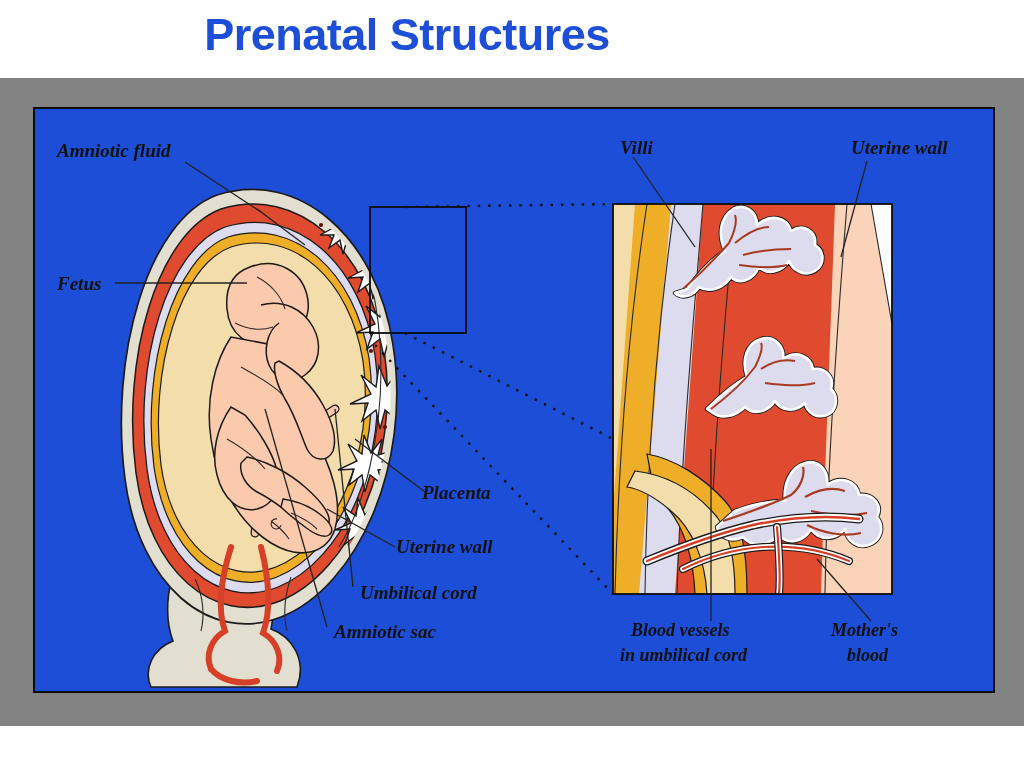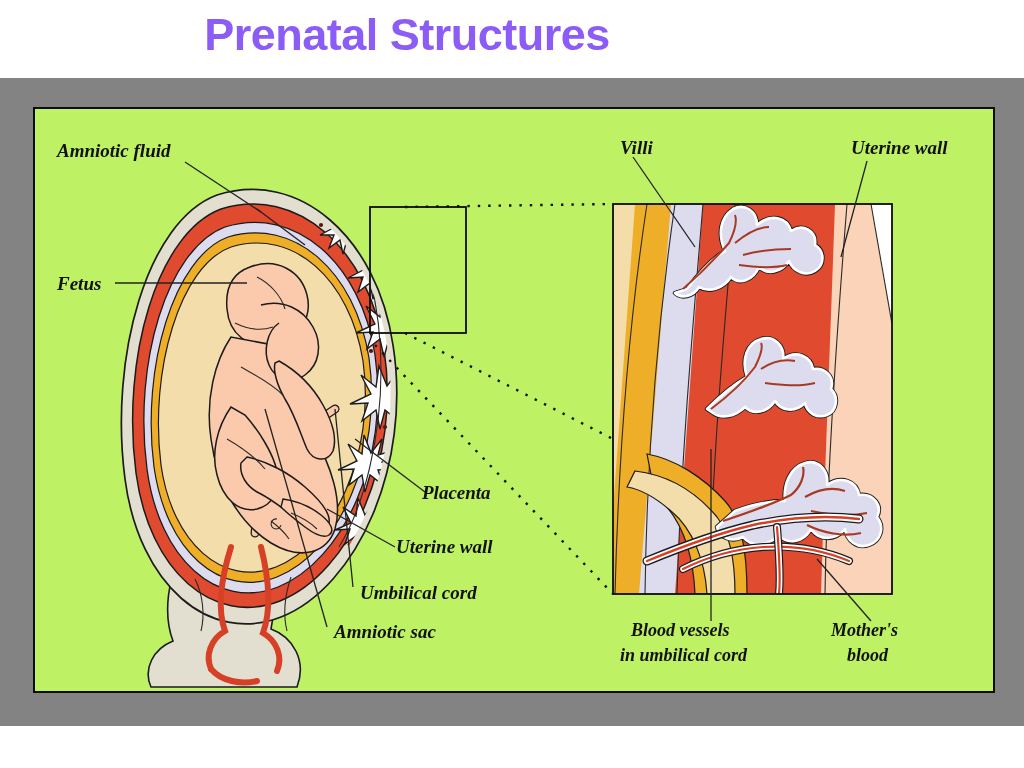--- a/index.html
+++ b/index.html
@@ -19,21 +19,21 @@
   #slide-title {
     position: absolute;
     left: 0;
     top: 8px;
     width: 814px;
     text-align: center;
     font-family: "Liberation Sans", sans-serif;
     font-weight: bold;
     font-size: 45px;
     letter-spacing: -0.5px;
-    color: #8b5cf6;
+    color: #1d4ed8;
     line-height: 54px;
     white-space: nowrap;
   }
 
   
   #figure-band {
     position: absolute;
     left: 0;
     top: 78px;
     width: 1024px;
@@ -41,21 +41,21 @@
     background: #838383;
   }
 
   
   #figure-panel {
     position: absolute;
     left: 33px;
     top: 107px;
     width: 962px;
     height: 586px;
-    background: #bef264;
+    background: #1d4ed8;
     border: 2px solid #0d0d0d;
     box-sizing: border-box;
     overflow: hidden;
   }
 
   #figure-svg {
     position: absolute;
     left: 0;
     top: 0;
     display: block;

